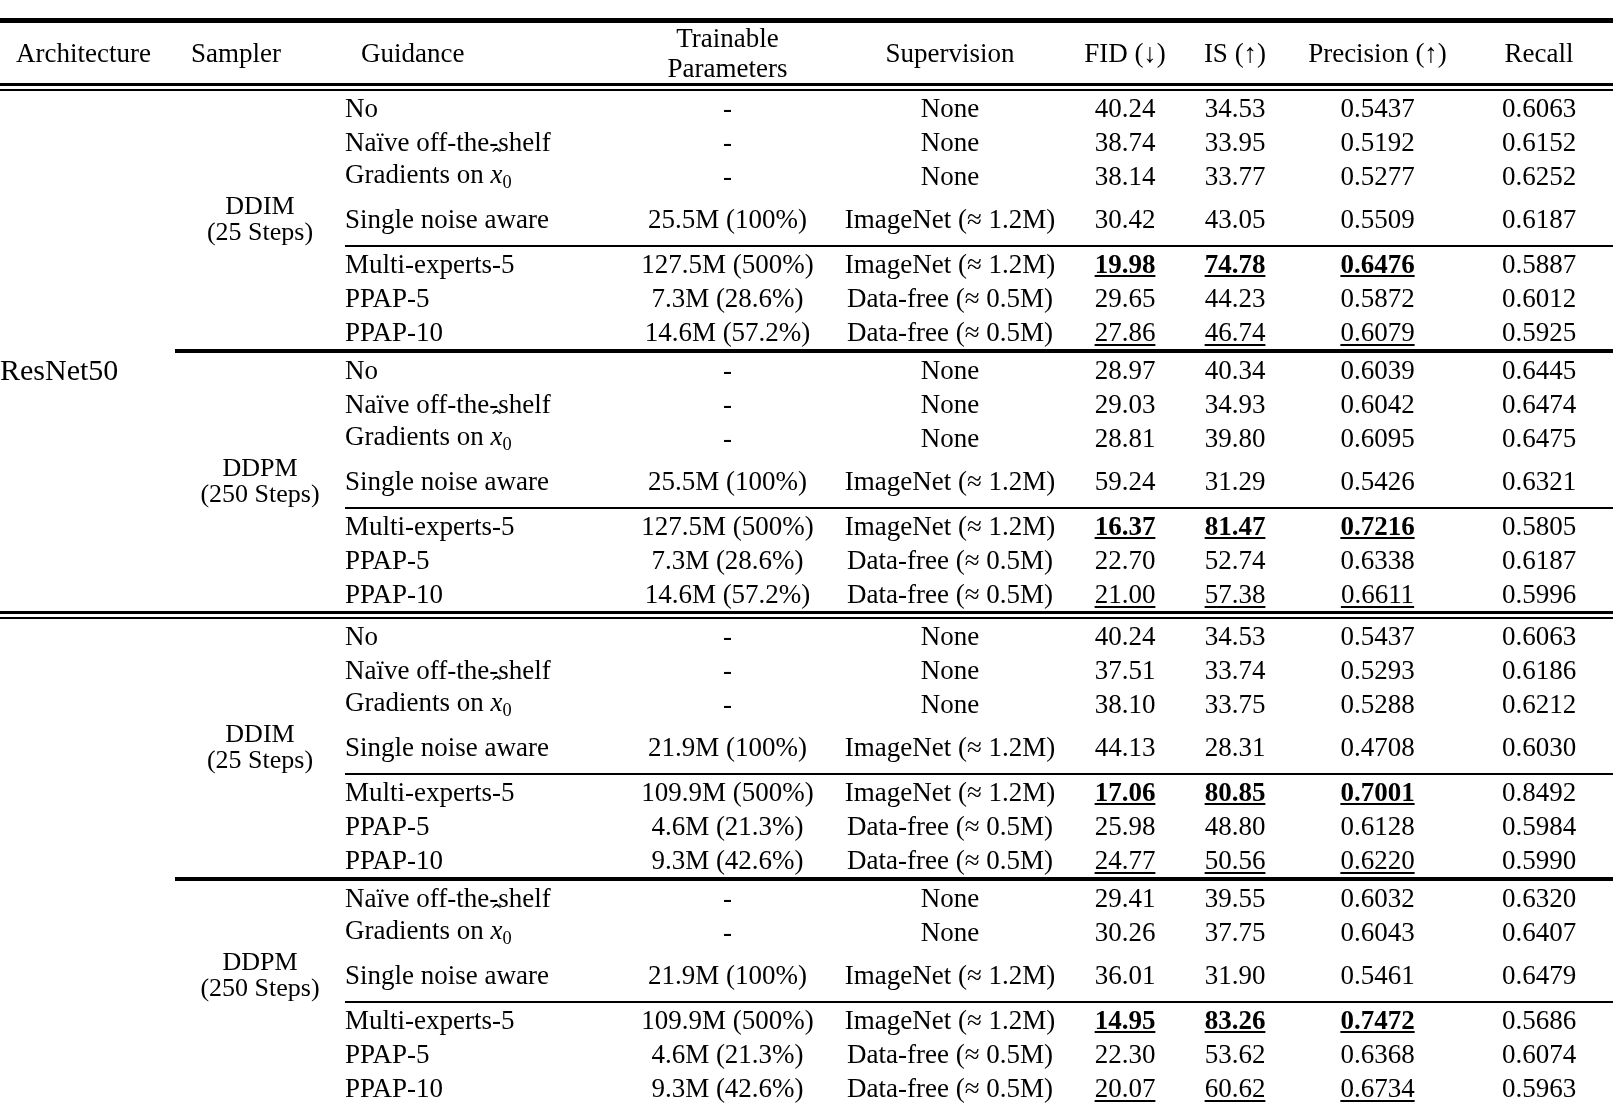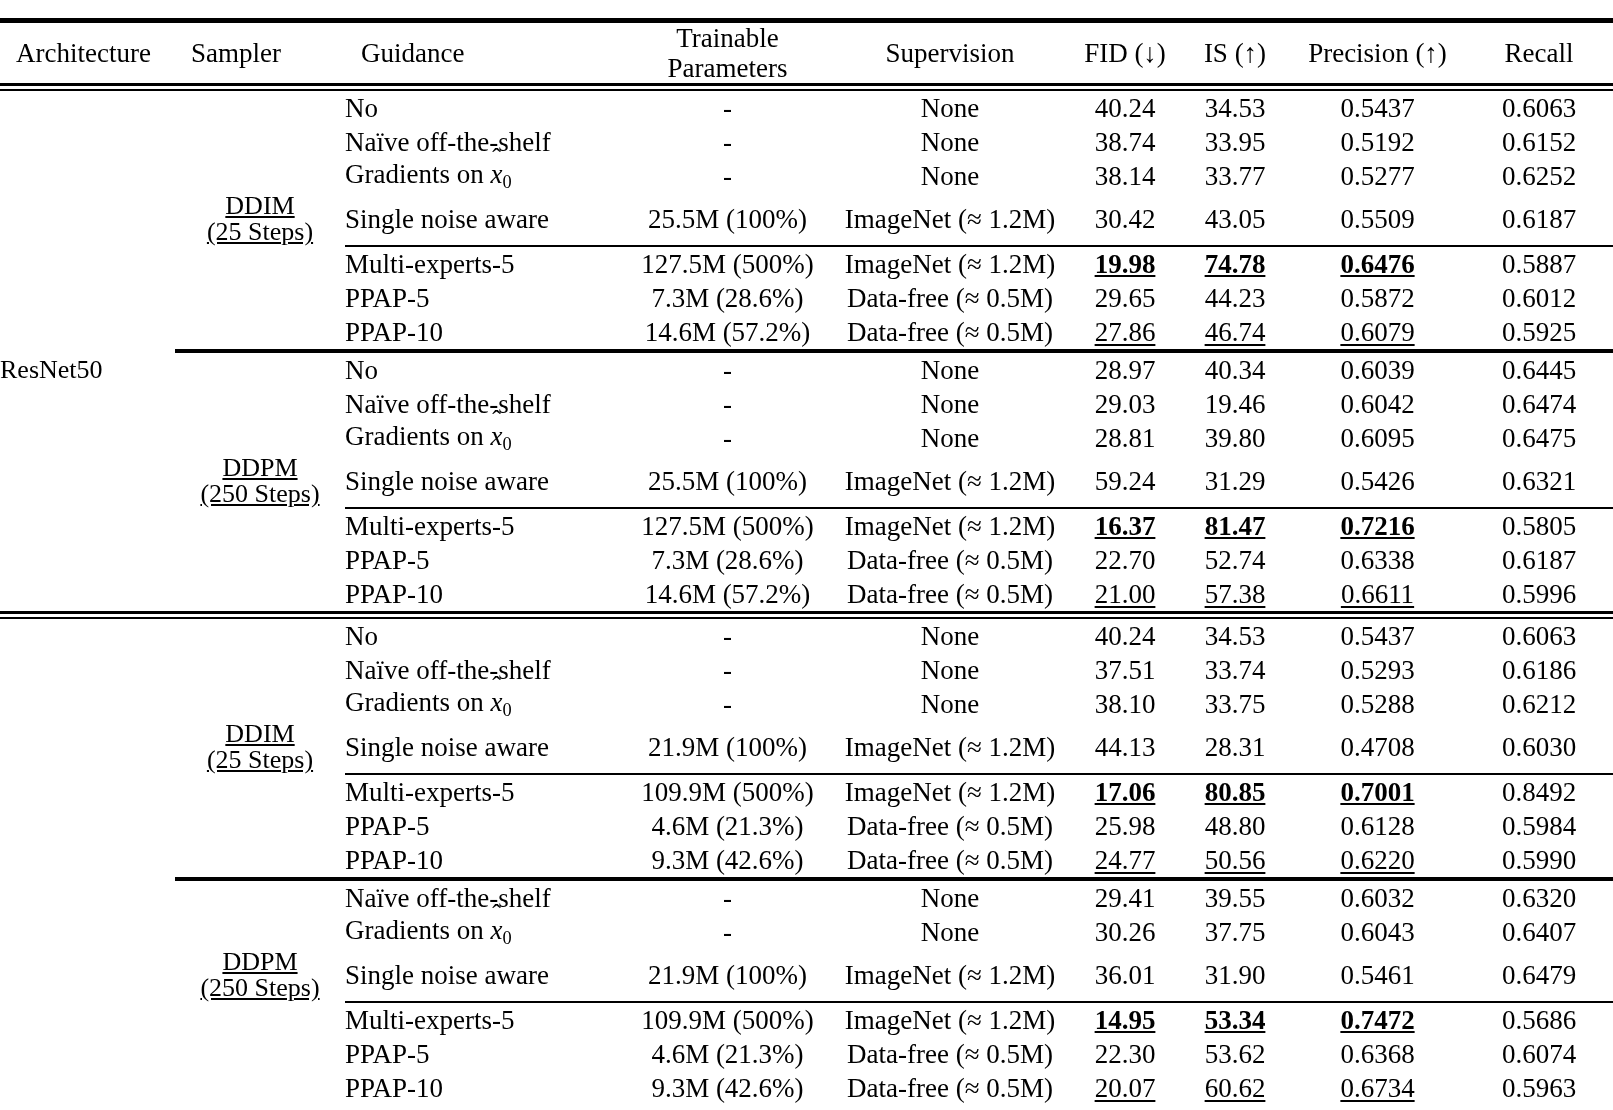--- a/index.html
+++ b/index.html
@@ -64,27 +64,26 @@
 
   
   tbody td {
     height: 34px;
     font-size: 27px;
     white-space: nowrap;
   }
   td.cell-arch {
     text-align: left;
     padding-left: 16px;
-    font-size: 26px;
+    font-size: 30px;
   }
   td.cell-samp {
     text-align: center;
     font-size: 26px;
     line-height: 1.15;
-    text-decoration: underline;
   }
   td.cell-guid {
     text-align: left;
     padding-left: 10px;
   }
   td.cell-param, td.cell-sup {
     text-align: center;
   }
   td.cell-num {
     text-align: center;
@@ -275,21 +274,21 @@
           <td class="cell-num"><span class="">0.6039</span></td>
           <td class="cell-num"><span>0.6445</span></td>
         </tr>
         <tr>
           <td class="cell-arch"></td>
           <td class="cell-samp"></td>
           <td class="cell-guid">Naïve off-the-shelf</td>
           <td class="cell-param">-</td>
           <td class="cell-sup">None</td>
           <td class="cell-num"><span class="">29.03</span></td>
-          <td class="cell-num"><span class="">19.46</span></td>
+          <td class="cell-num"><span class="">34.93</span></td>
           <td class="cell-num"><span class="">0.6042</span></td>
           <td class="cell-num"><span>0.6474</span></td>
         </tr>
         <tr>
           <td class="cell-arch"></td>
           <td class="cell-samp"></td>
           <td class="cell-guid">Gradients on <span class="mathx">x<span class="hat">̂</span></span><span class="mathsub">0</span></td>
           <td class="cell-param">-</td>
           <td class="cell-sup">None</td>
           <td class="cell-num"><span class="">28.81</span></td>
@@ -483,21 +482,21 @@
             <div class="line-thin"></div>
           </td>
         </tr>
         <tr>
           <td class="cell-arch"></td>
           <td class="cell-samp"></td>
           <td class="cell-guid">Multi-experts-5</td>
           <td class="cell-param">109.9M (500%)</td>
           <td class="cell-sup">ImageNet (≈ 1.2M)</td>
           <td class="cell-num"><span class="bold">14.95</span></td>
-          <td class="cell-num"><span class="bold">53.34</span></td>
+          <td class="cell-num"><span class="bold">83.26</span></td>
           <td class="cell-num"><span class="bold">0.7472</span></td>
           <td class="cell-num"><span>0.5686</span></td>
         </tr>
         <tr>
           <td class="cell-arch"></td>
           <td class="cell-samp"></td>
           <td class="cell-guid">PPAP-5</td>
           <td class="cell-param">4.6M (21.3%)</td>
           <td class="cell-sup">Data-free (≈ 0.5M)</td>
           <td class="cell-num"><span class="">22.30</span></td>

